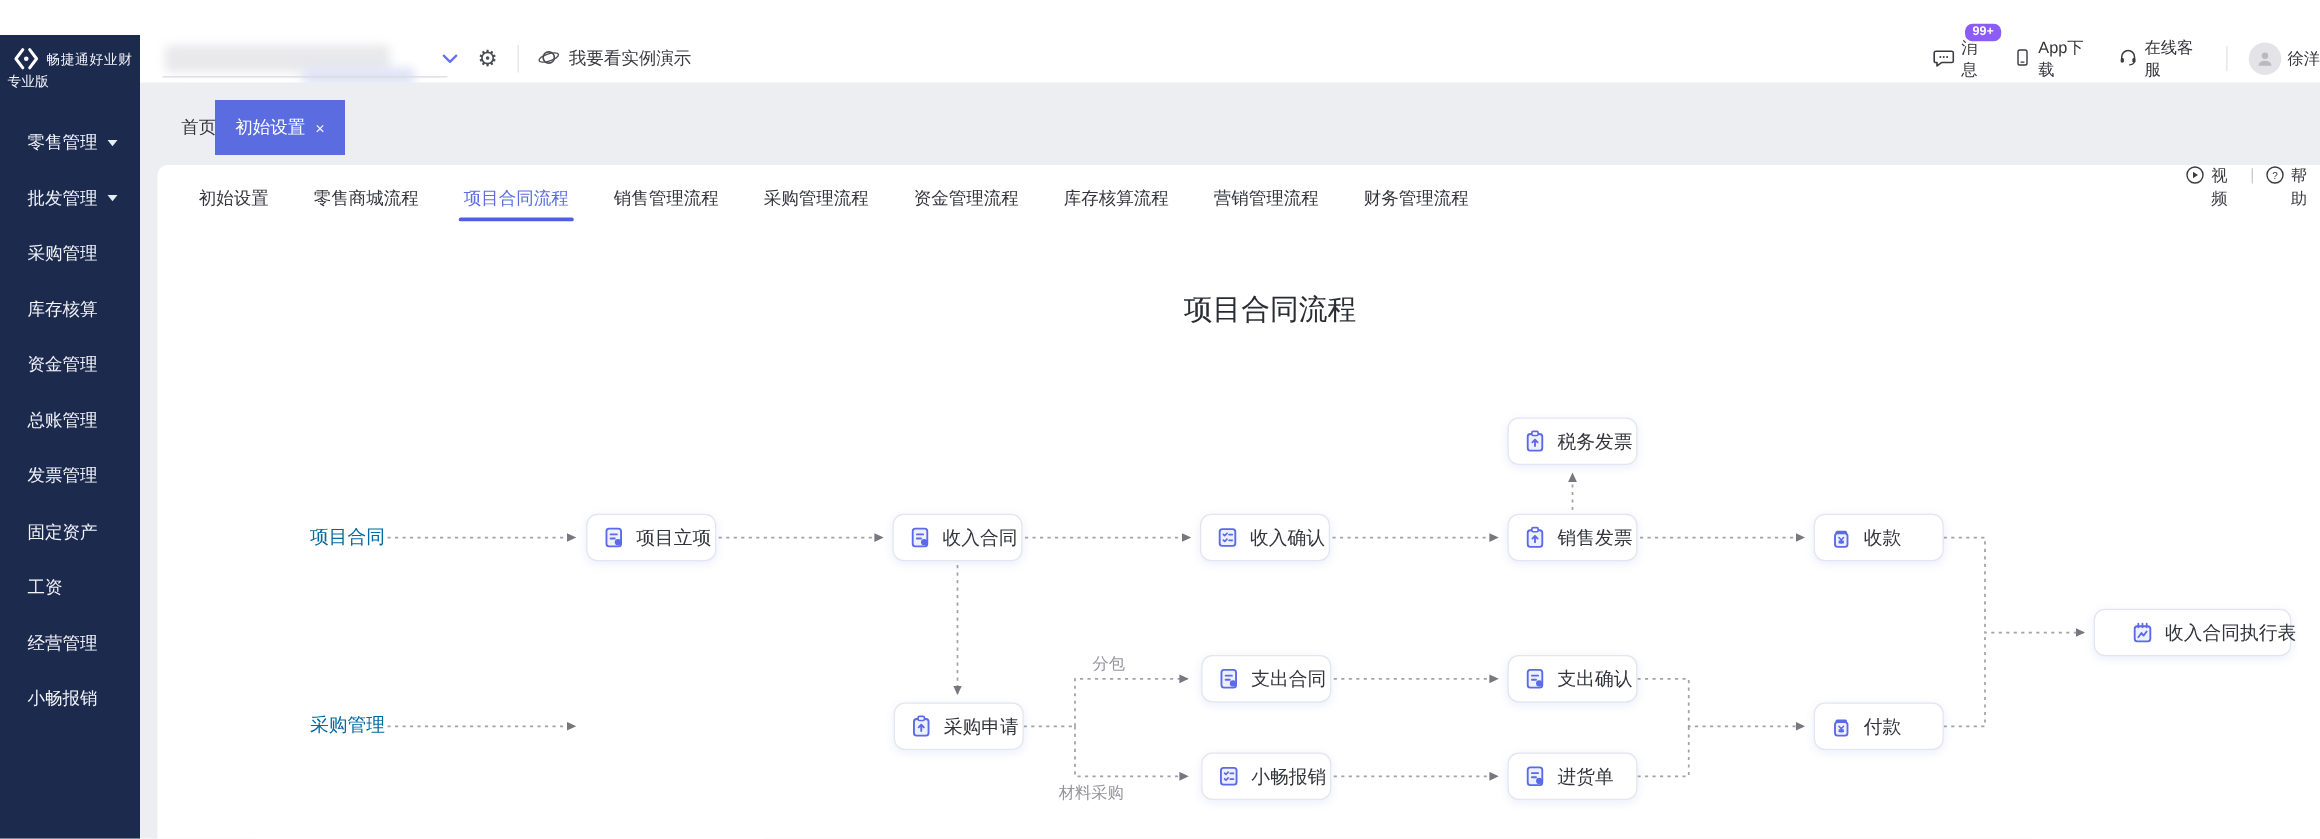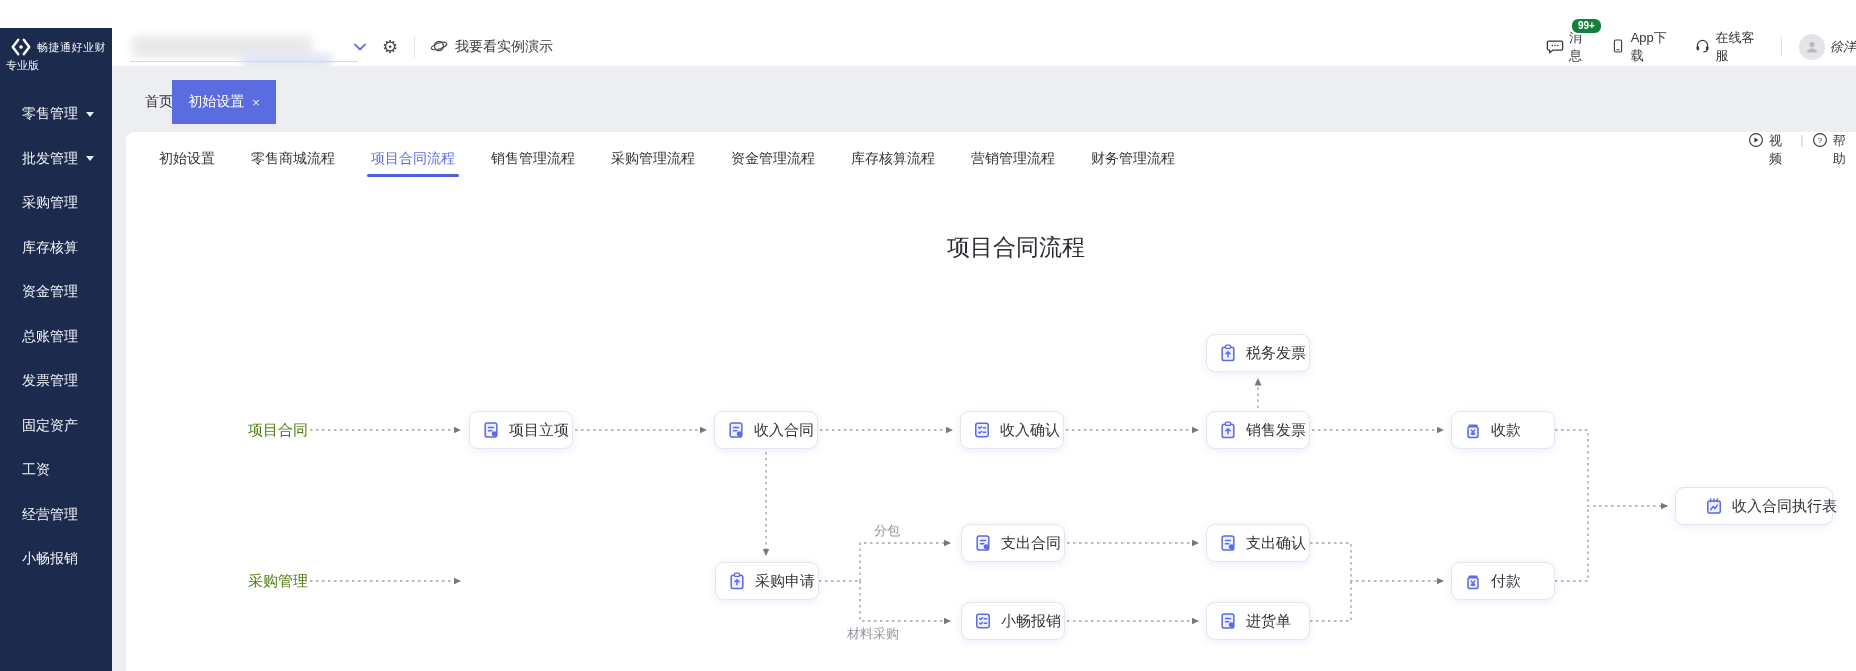--- a/index.html
+++ b/index.html
@@ -18,25 +18,25 @@
   .redact.b1{left:20px;top:8px;width:180px;height:22px;}
   .redact.b2{left:130px;top:26px;width:90px;height:14px;background:#dfe4f7;}
   .acct-underline{position:absolute;left:18px;top:33px;width:228px;height:1px;background:#d9d9de;}
   .chevron-down{position:absolute;left:240px;top:11px;}
   .gear{position:absolute;left:270px;top:5px;font-size:18px;color:#4b4b55;line-height:28px;}
   .vdiv{position:absolute;width:1px;height:22px;background:#e3e3e8;top:8px;}
   .demo-link{position:absolute;left:318px;top:0;height:38px;display:flex;align-items:center;gap:7px;font-size:14px;color:#3a3a40;}
   .hdr-right{position:absolute;left:1434px;top:0;height:38px;display:flex;align-items:center;gap:17px;font-size:13px;color:#33343a;}
   .hdr-item{display:inline-flex;align-items:center;gap:5px;position:relative;}
   .badge{
-    position:absolute;left:24px;top:-12px;background:#15803d;color:#fff;
+    position:absolute;left:24px;top:-12px;background:#8b5cf6;color:#fff;
     font-size:10px;line-height:12px;padding:1px 6px;border-radius:8px;border:2px solid #fff;font-weight:bold;
   }
   .avatar{width:26px;height:26px;border-radius:50%;background:#e4e4e8;display:inline-flex;align-items:center;justify-content:center;}
-  .user-name{white-space:nowrap;font-style:italic;}
+  .user-name{white-space:nowrap;}
 
   
   .sidebar{position:absolute;left:0;top:28px;width:112px;height:643px;background:#1c2a4d;color:#f2f4fa;}
   .logo-row{position:absolute;left:10px;top:8px;display:flex;align-items:center;gap:5px;}
   .logo-text{font-size:11px;letter-spacing:.5px;white-space:nowrap;}
   .edition{position:absolute;left:6px;top:30px;font-size:11px;}
   .side-items{position:absolute;left:0;top:64px;width:112px;}
   .side-item{height:44.5px;display:flex;align-items:center;padding-left:22px;font-size:14px;cursor:pointer;}
   .caret{width:0;height:0;border-left:4.5px solid transparent;border-right:4.5px solid transparent;border-top:5px solid #e8ecf5;margin-left:8px;}
 
@@ -55,21 +55,21 @@
   .panel{position:absolute;left:126px;top:132px;width:1730px;height:539px;background:#fff;border-radius:8px 0 0 0;}
   .nav{position:absolute;left:0;top:0;width:1730px;height:54px;display:flex;align-items:center;padding-left:33px;gap:36px;box-sizing:border-box;}
   .nav-item{font-size:14px;color:#33343c;position:relative;white-space:nowrap;cursor:pointer;}
   .nav-item.active{color:#5b6ce1;}
   .nav-item.active::after{content:"";position:absolute;left:-4px;right:-4px;bottom:-9px;height:3px;background:#4e60e0;border-radius:2px;}
   .nav-right{position:absolute;left:1622px;top:0;height:54px;display:flex;gap:5px;font-size:13px;color:#3a3a40;}
   .nav-right .sep{color:#c9c9cf;margin:0 3px;}
 
   
   .flow-title{position:absolute;left:740px;top:100px;width:300px;text-align:center;font-size:23px;font-weight:500;color:#2a2c33;}
-  .lane-label{position:absolute;font-size:15px;color:#4d7c0f;height:20px;line-height:20px;}
+  .lane-label{position:absolute;font-size:15px;color:#0369a1;height:20px;line-height:20px;}
   .edge-label{position:absolute;font-size:13px;color:#94949c;}
   .flow-svg{position:absolute;left:0;top:0;pointer-events:none;}
   .node{
     position:absolute;width:104px;height:38px;background:#fff;
     border:1px solid #e4e5ee;border-radius:9px;
     box-shadow:0 2px 8px rgba(90,106,232,.12);
     display:flex;align-items:center;gap:8px;padding-left:11px;box-sizing:border-box;
     font-size:15px;color:#33343c;cursor:pointer;white-space:nowrap;
   }
   .node.wide{width:158px;padding-left:28px;}

